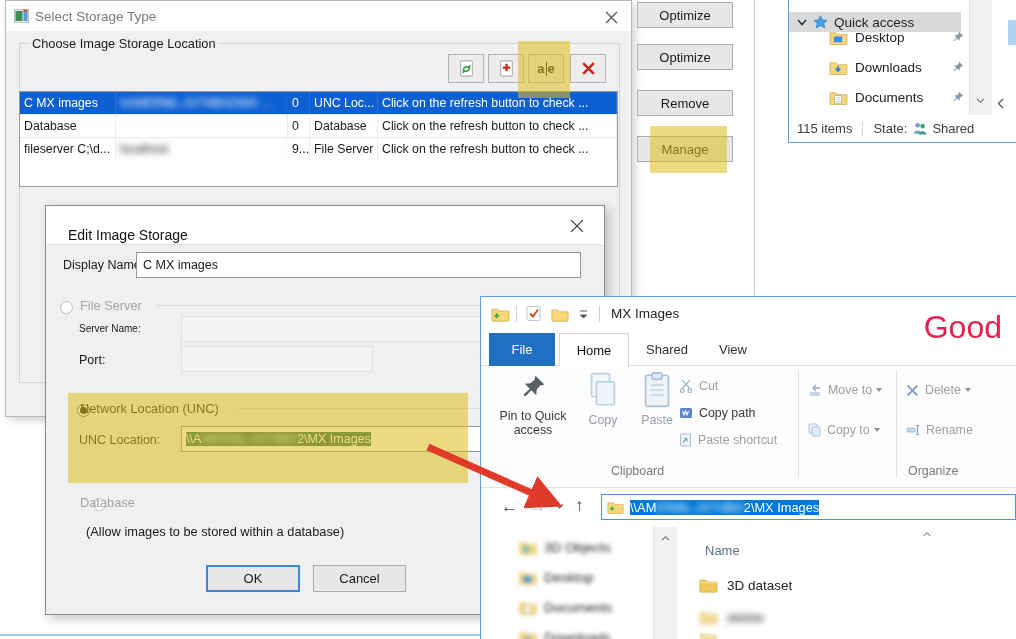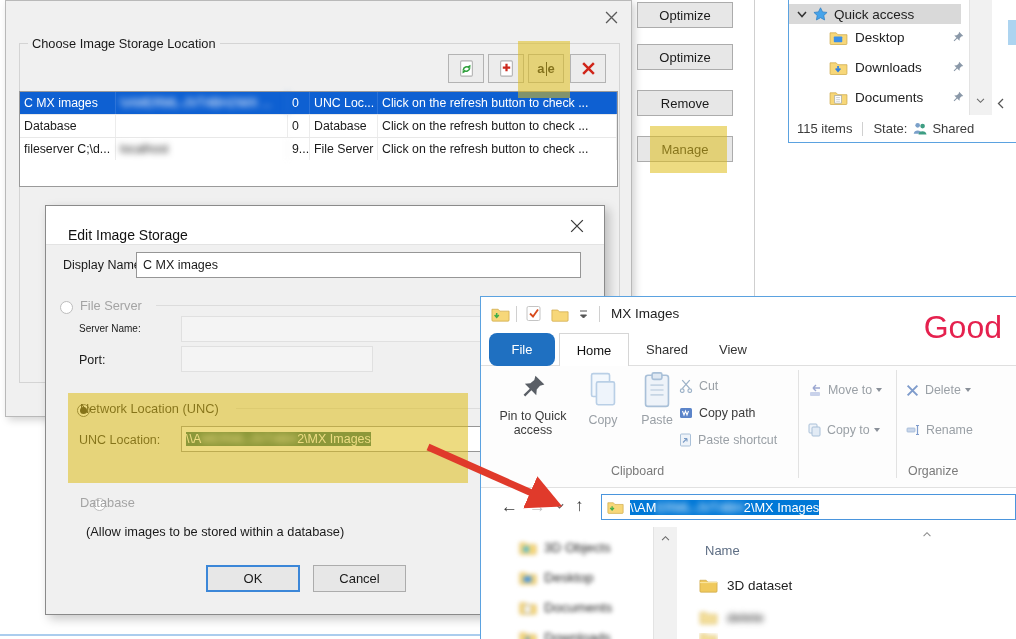--- a/index.html
+++ b/index.html
@@ -62,20 +62,31 @@
   .selteal{background:#2a6b5f;color:#fff;}
   svg{display:block;}
 </style>
 </head>
 <body>
 
 <div class="abs" style="left:754px;top:0;width:1px;height:296px;background:#cfcfcf;"></div>
 <div class="abs" style="left:0;top:634px;width:1016px;height:2px;background:#abcdee;"></div>
 
 <div class="win" style="left:5px;top:0;width:625px;height:415px;border:1px solid #b9b9b9;box-shadow:3px 3px 8px rgba(0,0,0,.18);z-index:10;">
+  <div class="abs" style="left:0;top:0;right:0;height:30px;background:#fff;display:flex;align-items:center;padding-left:8px;">
+    <span style="margin-right:6px;">
+      <svg width="15" height="14" viewBox="0 0 15 14">
+          <rect x="0" y="0" width="15" height="14" fill="#e8e8e8" stroke="#9a9a9a" stroke-width="1"></rect>
+          <rect x="1.5" y="2" width="7" height="10" fill="#3d8f57"></rect>
+          <rect x="9.5" y="2" width="4" height="10" fill="#5b9bd5"></rect>
+          <rect x="9.5" y="0.5" width="4" height="2.5" fill="#c55"></rect>
+        </svg>
+    </span>
+    <span class="gray" style="font-size:13.5px;">Select Storage Type</span>
+  </div>
   <div class="xbtn" style="right:10px;top:6px;width:20px;height:20px;">
     <svg width="13" height="13" viewBox="0 0 12 12">
         <path d="M1 1 L11 11 M11 1 L1 11" stroke="#5a5a5a" stroke-width="1.2"></path>
       </svg>
   </div>
 
   <div class="abs" style="left:13px;top:42px;width:599px;height:338px;border:1px solid #d4d4d4;"></div>
   <div class="abs" style="left:22px;top:35px;background:#f0f0f0;padding:0 4px;font-size:12.8px;color:#1a1a1a;">Choose Image Storage Location</div>
 
   <div class="tbtn" style="left:442px;top:53px;">
@@ -139,21 +150,21 @@
   </div>
 </div>
 
 <div class="btn abs" style="left:637px;top:2px;width:96px;height:26px;z-index:10;">Optimize</div>
 <div class="btn abs" style="left:637px;top:44px;width:96px;height:26px;z-index:10;">Optimize</div>
 <div class="btn abs" style="left:637px;top:90px;width:96px;height:26px;z-index:10;">Remove</div>
 <div class="btn abs" style="left:637px;top:136px;width:96px;height:26px;z-index:10;">Manage</div>
 <div class="hl" style="left:650px;top:126px;width:77px;height:47px;"></div>
 
 <div class="abs" style="left:788px;top:0;width:228px;height:143px;background:#fff;border-left:1px solid #5ba2e0;border-bottom:1px solid #5ba2e0;z-index:10;box-sizing:border-box;">
-  <div class="qrow" style="left:0;top:4px;width:172px;height:20px;background:#d9d9d9;">
+  <div class="qrow" style="left:0;top:12px;width:172px;height:20px;background:#d9d9d9;">
     <span style="margin:0 6px 0 8px;">
       <svg width="10" height="7" viewBox="0 0 10 7">
           <polyline points="1,1 5,5.5 9,1" fill="none" stroke="#333" stroke-width="1.5"></polyline>
         </svg>
     </span>
     <span style="margin-right:6px;">
       <svg width="15" height="15" viewBox="0 0 16 16">
           <path d="M8 0.8 L10.2 5.2 L15 5.8 L11.5 9 L12.4 13.8 L8 11.4 L3.6 13.8 L4.5 9 L1 5.8 L5.8 5.2 Z" fill="#45a3ea" stroke="#2d7fc4" stroke-width="0.8"></path>
         </svg>
     </span>
@@ -307,21 +318,21 @@
           <path d="M2 1 h7 M2.5 5 l3 3 3-3 z" stroke="#555" fill="#555" stroke-width="1"></path>
         </svg>
     </span>
     <span class="abs" style="left:118px;top:9px;width:1px;height:16px;background:#d0d0d0;"></span>
     <span class="abs" style="left:130px;top:9px;font-size:13.5px;color:#222;">MX Images</span>
   </div>
 
   <div class="abs" style="right:14px;top:12px;font-size:32px;color:#e5214e;z-index:5;">Good</div>
 
   <div class="abs" style="left:0;top:36px;right:0;height:33px;background:#fff;border-bottom:1px solid #dfdfdf;box-sizing:border-box;">
-    <div class="tab filetab" style="left:8px;width:66px;border-radius:8px;">File</div>
+    <div class="tab filetab" style="left:8px;width:66px;">File</div>
     <div class="tab active" style="left:78px;width:70px;height:34px;box-sizing:border-box;">Home</div>
     <div class="tab" style="left:156px;width:60px;">Shared</div>
     <div class="tab" style="left:224px;width:56px;">View</div>
   </div>
 
   <div class="abs" style="left:0;top:69px;right:0;height:122px;background:#fdfdfd;border-bottom:1px solid #e1e1e1;box-sizing:border-box;">
 
     <div class="abs" style="left:10px;top:4px;width:84px;height:112px;text-align:center;">
       <span style="display:inline-block;margin-top:4px;">
         <svg width="26" height="26" viewBox="0 0 16 16">

